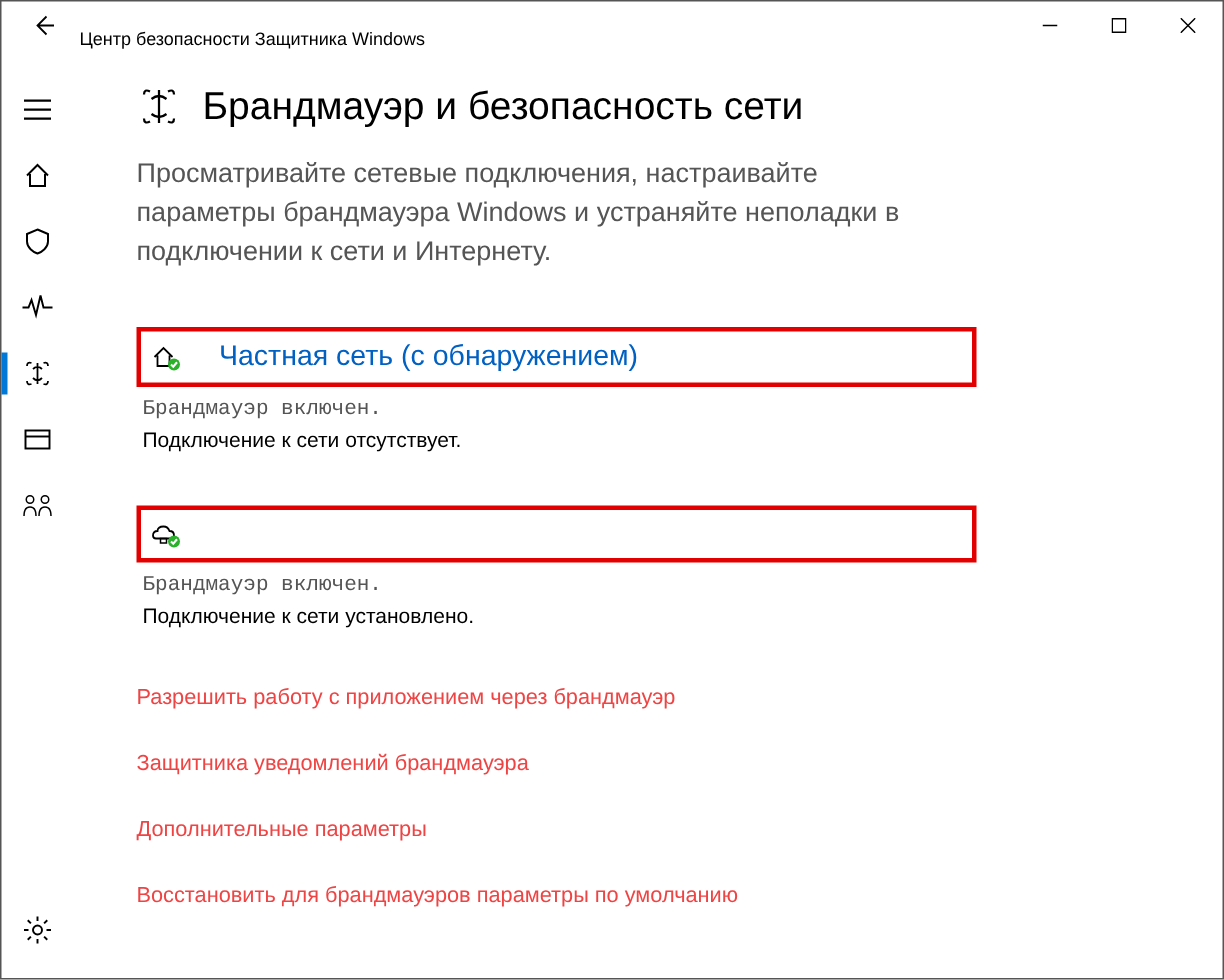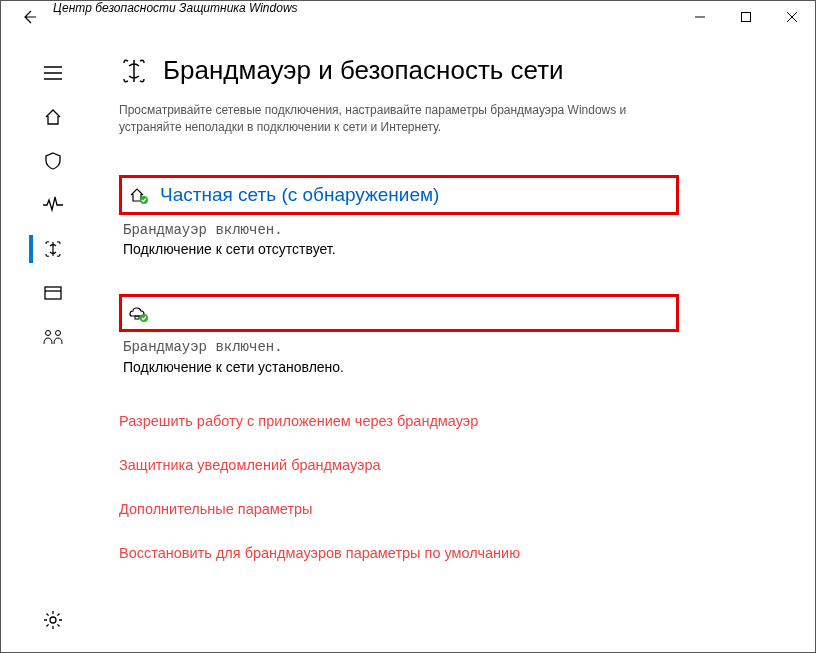--- a/index.html
+++ b/index.html
@@ -10,23 +10,22 @@
     background: #fff;
     width: 816px;
     height: 653px;
     border: 1px solid #555;
     overflow: hidden;
     position: relative;
   }
   .titlebar {
     height: 32px;
     display: flex;
-    align-items: flex-start;
+    align-items: flex-end;
     padding-left: 8px;
-    font-style: italic;
   }
   .titlebar .back {
     width: 40px; height: 32px;
     display: flex; align-items: center; justify-content: center;
     font-size: 16px;
   }
   .titlebar .title {
     font-size: 12px;
     padding-left: 4px;
   }
@@ -35,21 +34,20 @@
     right: 0; top: 0;
     display: flex;
   }
   .win-controls div {
     width: 46px; height: 32px;
     display: flex; align-items: center; justify-content: center;
   }
   .layout {
     display: flex;
     height: calc(100% - 32px);
-    padding-left: 28px;
   }
   .sidebar {
     width: 48px;
     display: flex;
     flex-direction: column;
     align-items: center;
     padding-top: 18px;
     position: relative;
   }
   .sidebar .nav-item {
@@ -80,35 +78,35 @@
     align-items: center;
     gap: 14px;
     margin-bottom: 16px;
   }
   .page-header h1 {
     font-weight: 400;
     font-size: 26px;
   }
   .desc {
     color: #555;
-    font-size: 12px;
+    font-size: 18px;
     line-height: 1.45;
     max-width: 520px;
     margin-bottom: 38px;
   }
   .section {
     margin-bottom: 34px;
     max-width: 560px;
   }
   .section-head {
     border: 3px solid #e20000;
     padding: 6px 8px 6px 6px;
     display: flex;
     align-items: center;
-    gap: 10px;
+    gap: 24px;
     margin-bottom: 6px;
   }
   .section-head .link-title {
     color: #0061c3;
     font-size: 19px;
   }
   .section-body {
     padding-left: 4px;
     font-size: 14px;
     line-height: 1.4;

